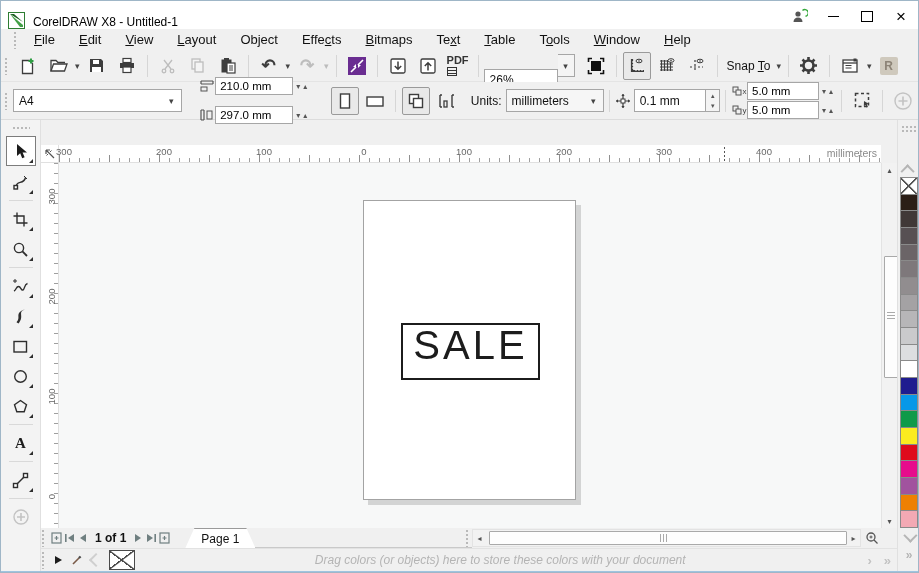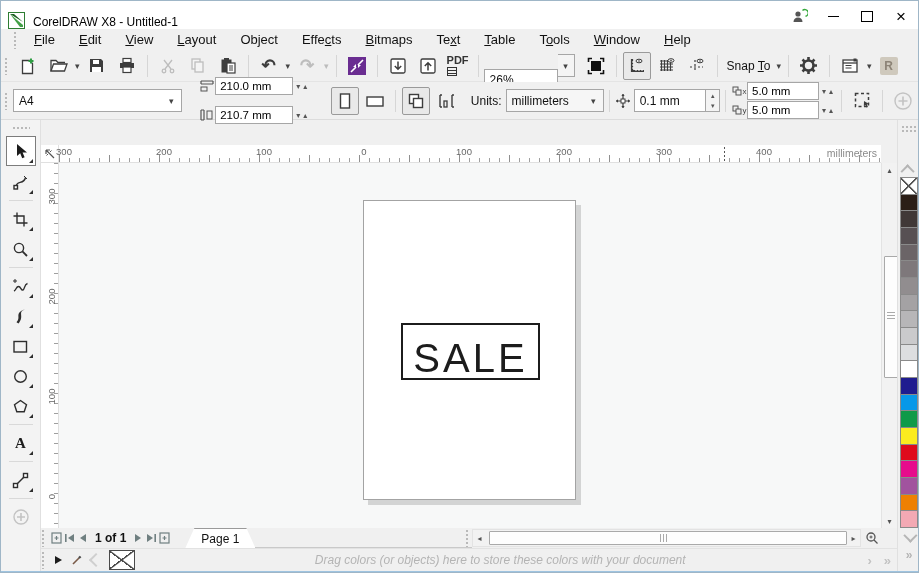--- a/index.html
+++ b/index.html
@@ -79,21 +79,21 @@
   .tool::after{content:"";position:absolute;right:2px;bottom:2px;border-left:4px solid transparent;border-bottom:4px solid #2e2e2e;}
   .tool.noflyout::after{display:none;}
   .tool.selected{background:#fff;border:1px solid #7c7c7c;}
   .tool svg{stroke:#2e2e2e;fill:none;stroke-width:1.4;}
   .tool-sep{width:24px;height:1px;background:#d9d9d9;margin:3px 0;}
   .tool-gripv{width:18px;height:5px;background-image:radial-gradient(#b9b9b9 1px,transparent 1.1px);background-size:4px 4px;margin-bottom:4px;}
   .atext{font-size:15px;font-weight:bold;color:#1d1d1d;font-family:"Liberation Serif",serif;}
   
   .canvas{left:58px;top:162px;width:822px;height:365px;background:#f7f8f8;overflow:hidden;}
   .page{position:absolute;left:304px;top:37px;width:211px;height:298px;background:#fff;border:1px solid #a3a3a3;box-shadow:5px 5px 0 rgba(120,120,120,.28);}
-  .sale-box{position:absolute;left:37px;top:122px;width:135px;height:53px;border:2px solid #1c1c1c;display:flex;align-items:flex-end;justify-content:center;}
+  .sale-box{position:absolute;left:37px;top:122px;width:135px;height:53px;border:2px solid #1c1c1c;display:flex;align-items:flex-start;justify-content:center;}
   .sale-text{font-size:40px;letter-spacing:3px;color:#1c1c1c;line-height:1;}
   
   .vscroll{left:880px;top:162px;width:16px;height:365px;background:#f2f2f2;border-left:1px solid #e3e3e3;}
   .vthumb{position:absolute;left:2px;top:93px;width:12px;height:120px;background:#fdfdfd;border:1px solid #a9a9a9;border-radius:1px;}
   .vthumb::after{content:"";position:absolute;left:2px;right:2px;top:55px;height:7px;
      background-image:linear-gradient(#aaa 0 1px,transparent 1px 3px);background-size:100% 3px;}
   .sb-arrow{position:absolute;width:100%;height:14px;display:flex;align-items:center;justify-content:center;color:#545454;font-size:8px;}
   .hscroll{display:flex;align-items:center;height:16px;flex:1;background:#f2f2f2;border:1px solid #e3e3e3;margin-right:2px;}
   .hthumb{position:relative;height:12px;width:356px;margin-left:3px;background:#fdfdfd;border:1px solid #a9a9a9;border-radius:1px;}
   .hthumb::after{content:"";position:absolute;top:2px;bottom:2px;left:170px;width:8px;
@@ -361,21 +361,21 @@
       </span>
       <span class="sizerow">
         <span class="sizeicon">
           <svg width="14" height="12" viewBox="0 0 14 12">
               <path d="M1 1v10M4 1v10" stroke="#555" stroke-width="1.2"></path>
               <path d="M1 1h3M1 11h3" stroke="#555" stroke-width="1.2"></path>
               <rect x="7" y="2" width="5" height="8" fill="none" stroke="#555"></rect>
             </svg>
         </span>
         <span class="mini-field">
-            <span>210.7 mm</span>
+            <span>297.0 mm</span>
           </span>
         <span class="spin-pair">
             <span>▾</span>
             <span>▴</span>
           </span>
       </span>
     </span>
     <span style="width:20px;"></span>
     <span class="tbtn pressed">
       <svg width="16" height="18" viewBox="0 0 16 18">

